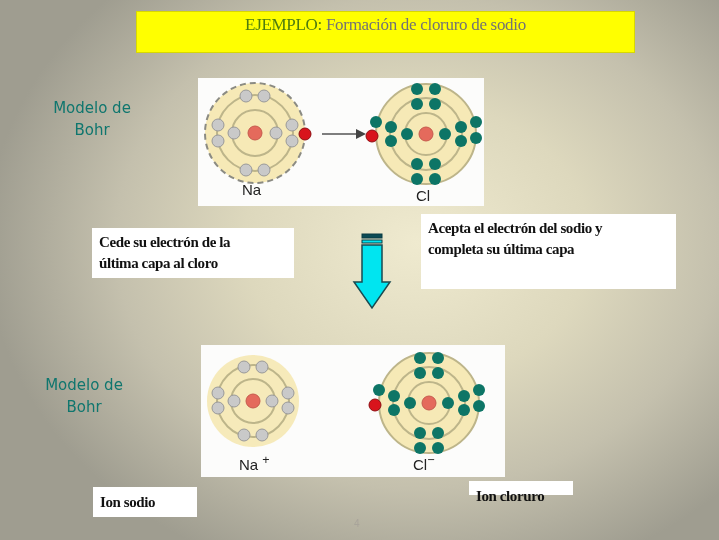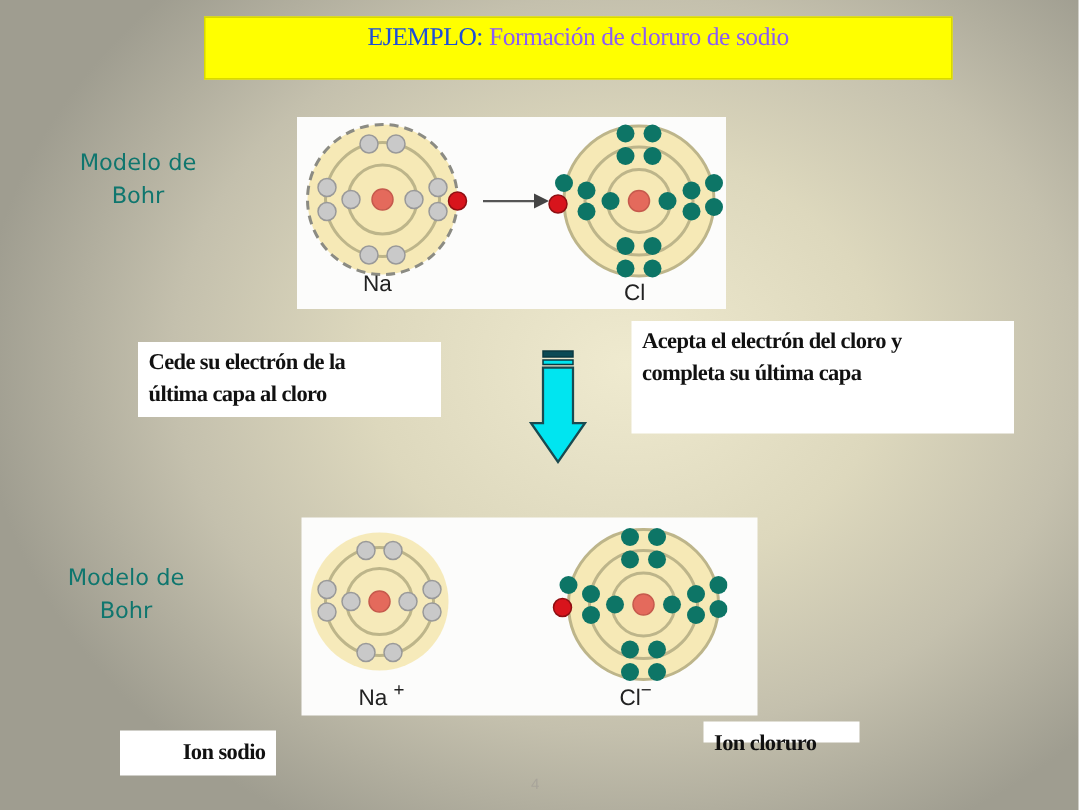--- a/index.html
+++ b/index.html
@@ -7,22 +7,22 @@
     width: 719px; height: 540px; overflow: hidden; position: relative;
     background: radial-gradient(ellipse 60% 65% at 58% 45%, #efeacf 0%, #ddd8bd 40%, #c4c0ad 70%, #9f9d90 100%);
     font-family: "Liberation Serif", serif;
   }
   .slide { position: absolute; inset: 0; }
   .title-box {
     position: absolute; left: 136px; top: 11px; width: 497px; height: 40px;
     background: #ffff00; border: 1px solid #d8d800;
     text-align: center; font-size: 17px; line-height: 26px; letter-spacing: -0.3px;
   }
-  .title-prefix { color: #1d4ed8; }
-  .title-main { color: #8b5cf6; }
+  .title-prefix { color: #4d7c0f; }
+  .title-main { color: #737373; }
   .side-label {
     position: absolute; color: #0f766e; font-family: "DejaVu Sans", sans-serif;
     font-size: 15px; line-height: 22px; text-align: center; width: 120px;
   }
   .diagram {
     position: absolute; background: #fcfcfb; text-decoration: underline;
   }
   .atom-label {
     position: absolute; font-family: "Liberation Sans", sans-serif; font-size: 15px; color: #222;
   }
@@ -111,21 +111,21 @@
     </svg>
     <div class="atom-label" style="left:44px; top:103px;">Na</div>
     <div class="atom-label" style="left:218px; top:109px;">Cl</div>
   </div>
 
   <div class="note" style="left:92px; top:228px; width:202px; height:50px;">
     <div>Cede su electrón de la</div>
     <div>última capa al cloro</div>
   </div>
   <div class="note" style="left:421px; top:214px; width:255px; height:75px;">
-    <div>Acepta el electrón del cloro y</div>
+    <div>Acepta el electrón del sodio y</div>
     <div>completa su última capa</div>
   </div>
 
   <svg style="position:absolute; left:352px; top:232px;" width="40" height="80" viewBox="0 0 40 80">
     <rect x="10" y="2" width="20" height="4" fill="#0b4a55" stroke="#0b3a42"></rect>
     <rect x="10" y="8" width="20" height="3" fill="#00e5f0" stroke="#0b3a42"></rect>
     <polygon points="10,13 30,13 30,50 38,50 20,76 2,50 10,50" fill="#00e5f0" stroke="#1a4a50" stroke-width="1.5"></polygon>
   </svg>
 
   <div class="side-label" style="left:24px; top:374px;">
@@ -180,17 +180,17 @@
     </svg>
     <div class="atom-label" style="left:38px; top:108px;">
       <span>Na</span>
       <sup>+</sup>
     </div>
     <div class="atom-label" style="left:212px; top:108px;">
       <span>Cl</span><sup>−</sup>
     </div>
   </div>
 
-  <div class="note" style="left:80px; top:487px; width:104px; height:30px; line-height:22px;text-align:right;">Ion sodio</div>
+  <div class="note" style="left:93px; top:487px; width:104px; height:30px; line-height:22px;">Ion sodio</div>
   <div class="note" style="left:469px; top:481px; width:104px; height:14px; line-height:22px;">Ion cloruro</div>
 
   <div class="page-num">4</div>
 </div>
 
 </body></html>

